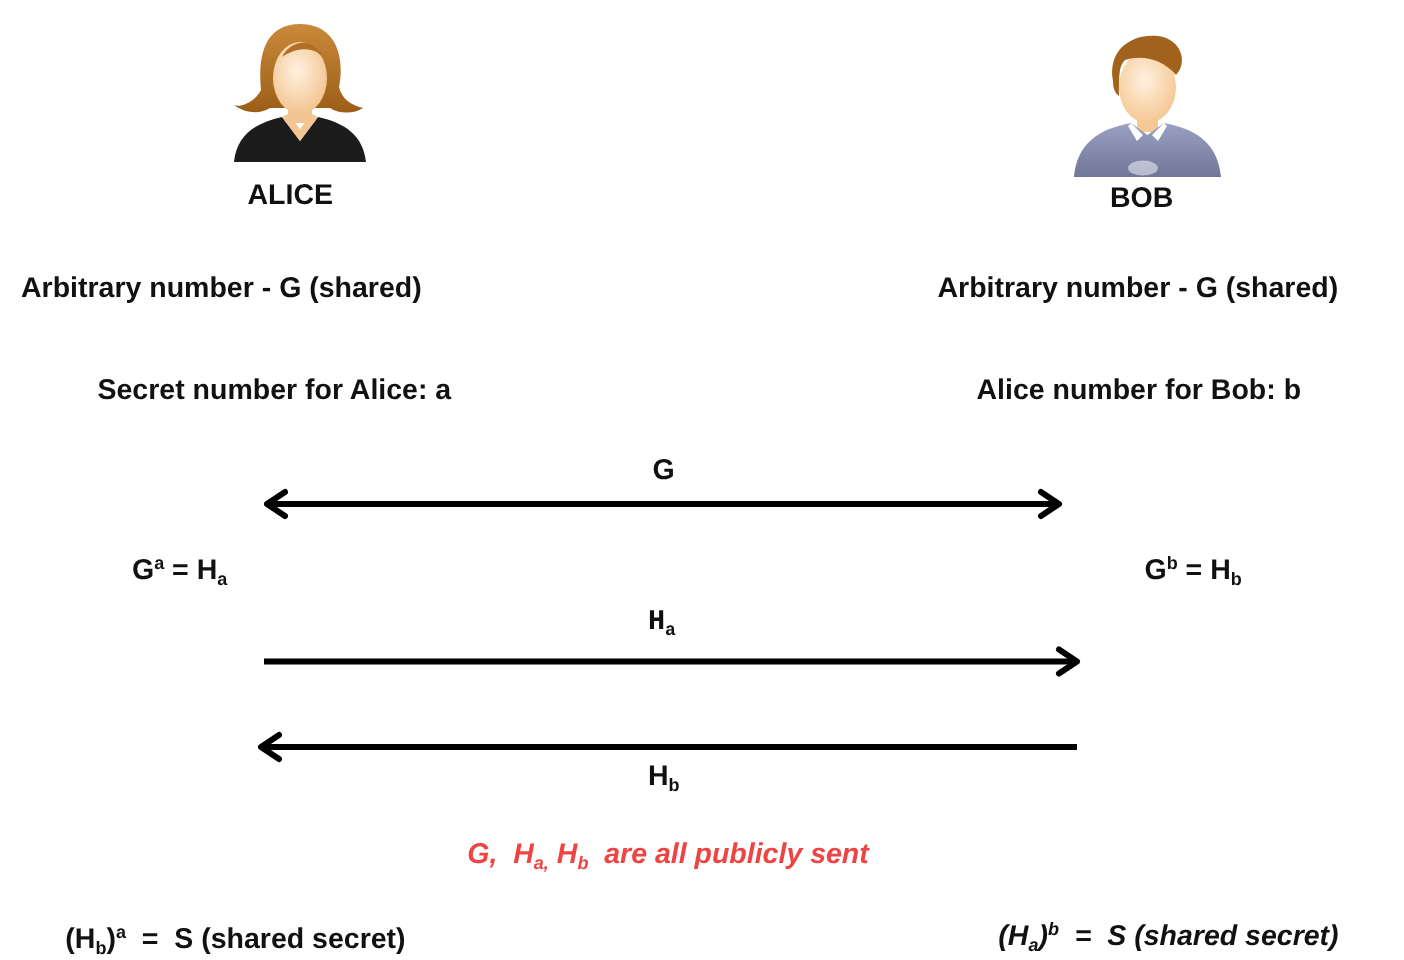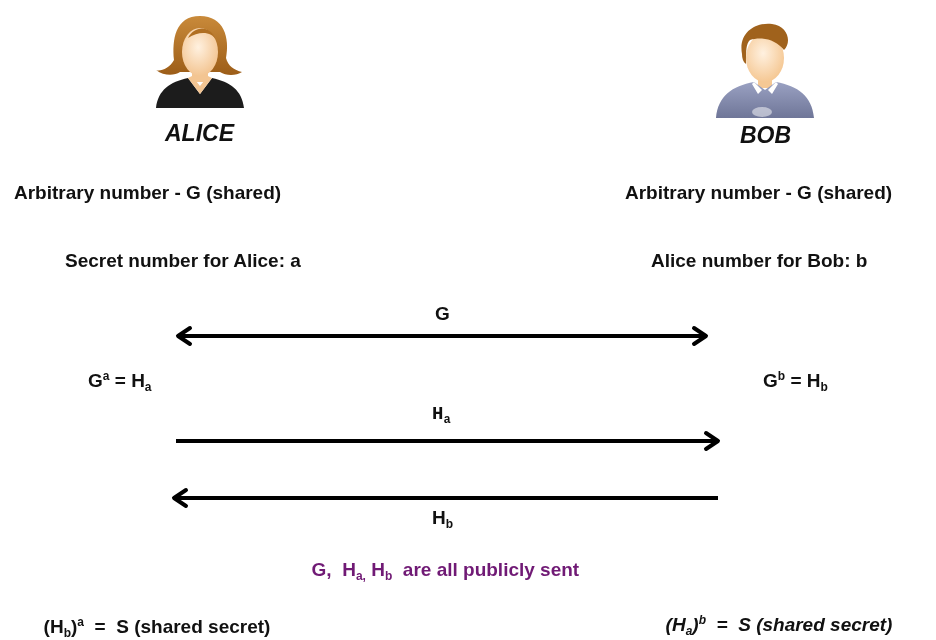--- a/index.html
+++ b/index.html
@@ -4,25 +4,25 @@
 <style>
   html, body { margin:0; padding:0; }
   body {
     width:936px; height:640px; position:relative; overflow:hidden;
     background:#ffffff; color:#111111;
     font-family: "Liberation Sans", "DejaVu Sans", sans-serif;
     font-weight:bold;
   }
   .abs { position:absolute; white-space:nowrap; }
   .txt { font-size:19px; }
-  .name { font-size:23px;font-style:italic; }
+  .name { font-size:19px; }
   sub, sup { font-size:12px; line-height:0; }
   sup { vertical-align: 7px; }
   sub { vertical-align: -4px; }
-  .red { color:#701a75; }
+  .red { color:#ef4444;font-style:italic; }
   svg { position:absolute; overflow:visible; }
 </style>
 </head>
 <body>
 
 <svg width="100" height="100" style="left:150px;top:10px;" viewBox="0 0 100 100">
   <defs>
     <radialGradient id="askin" cx="45%" cy="40%" r="60%">
       <stop offset="0%" stop-color="#fff1e0"></stop>
         <stop offset="100%" stop-color="#f3c592"></stop>

